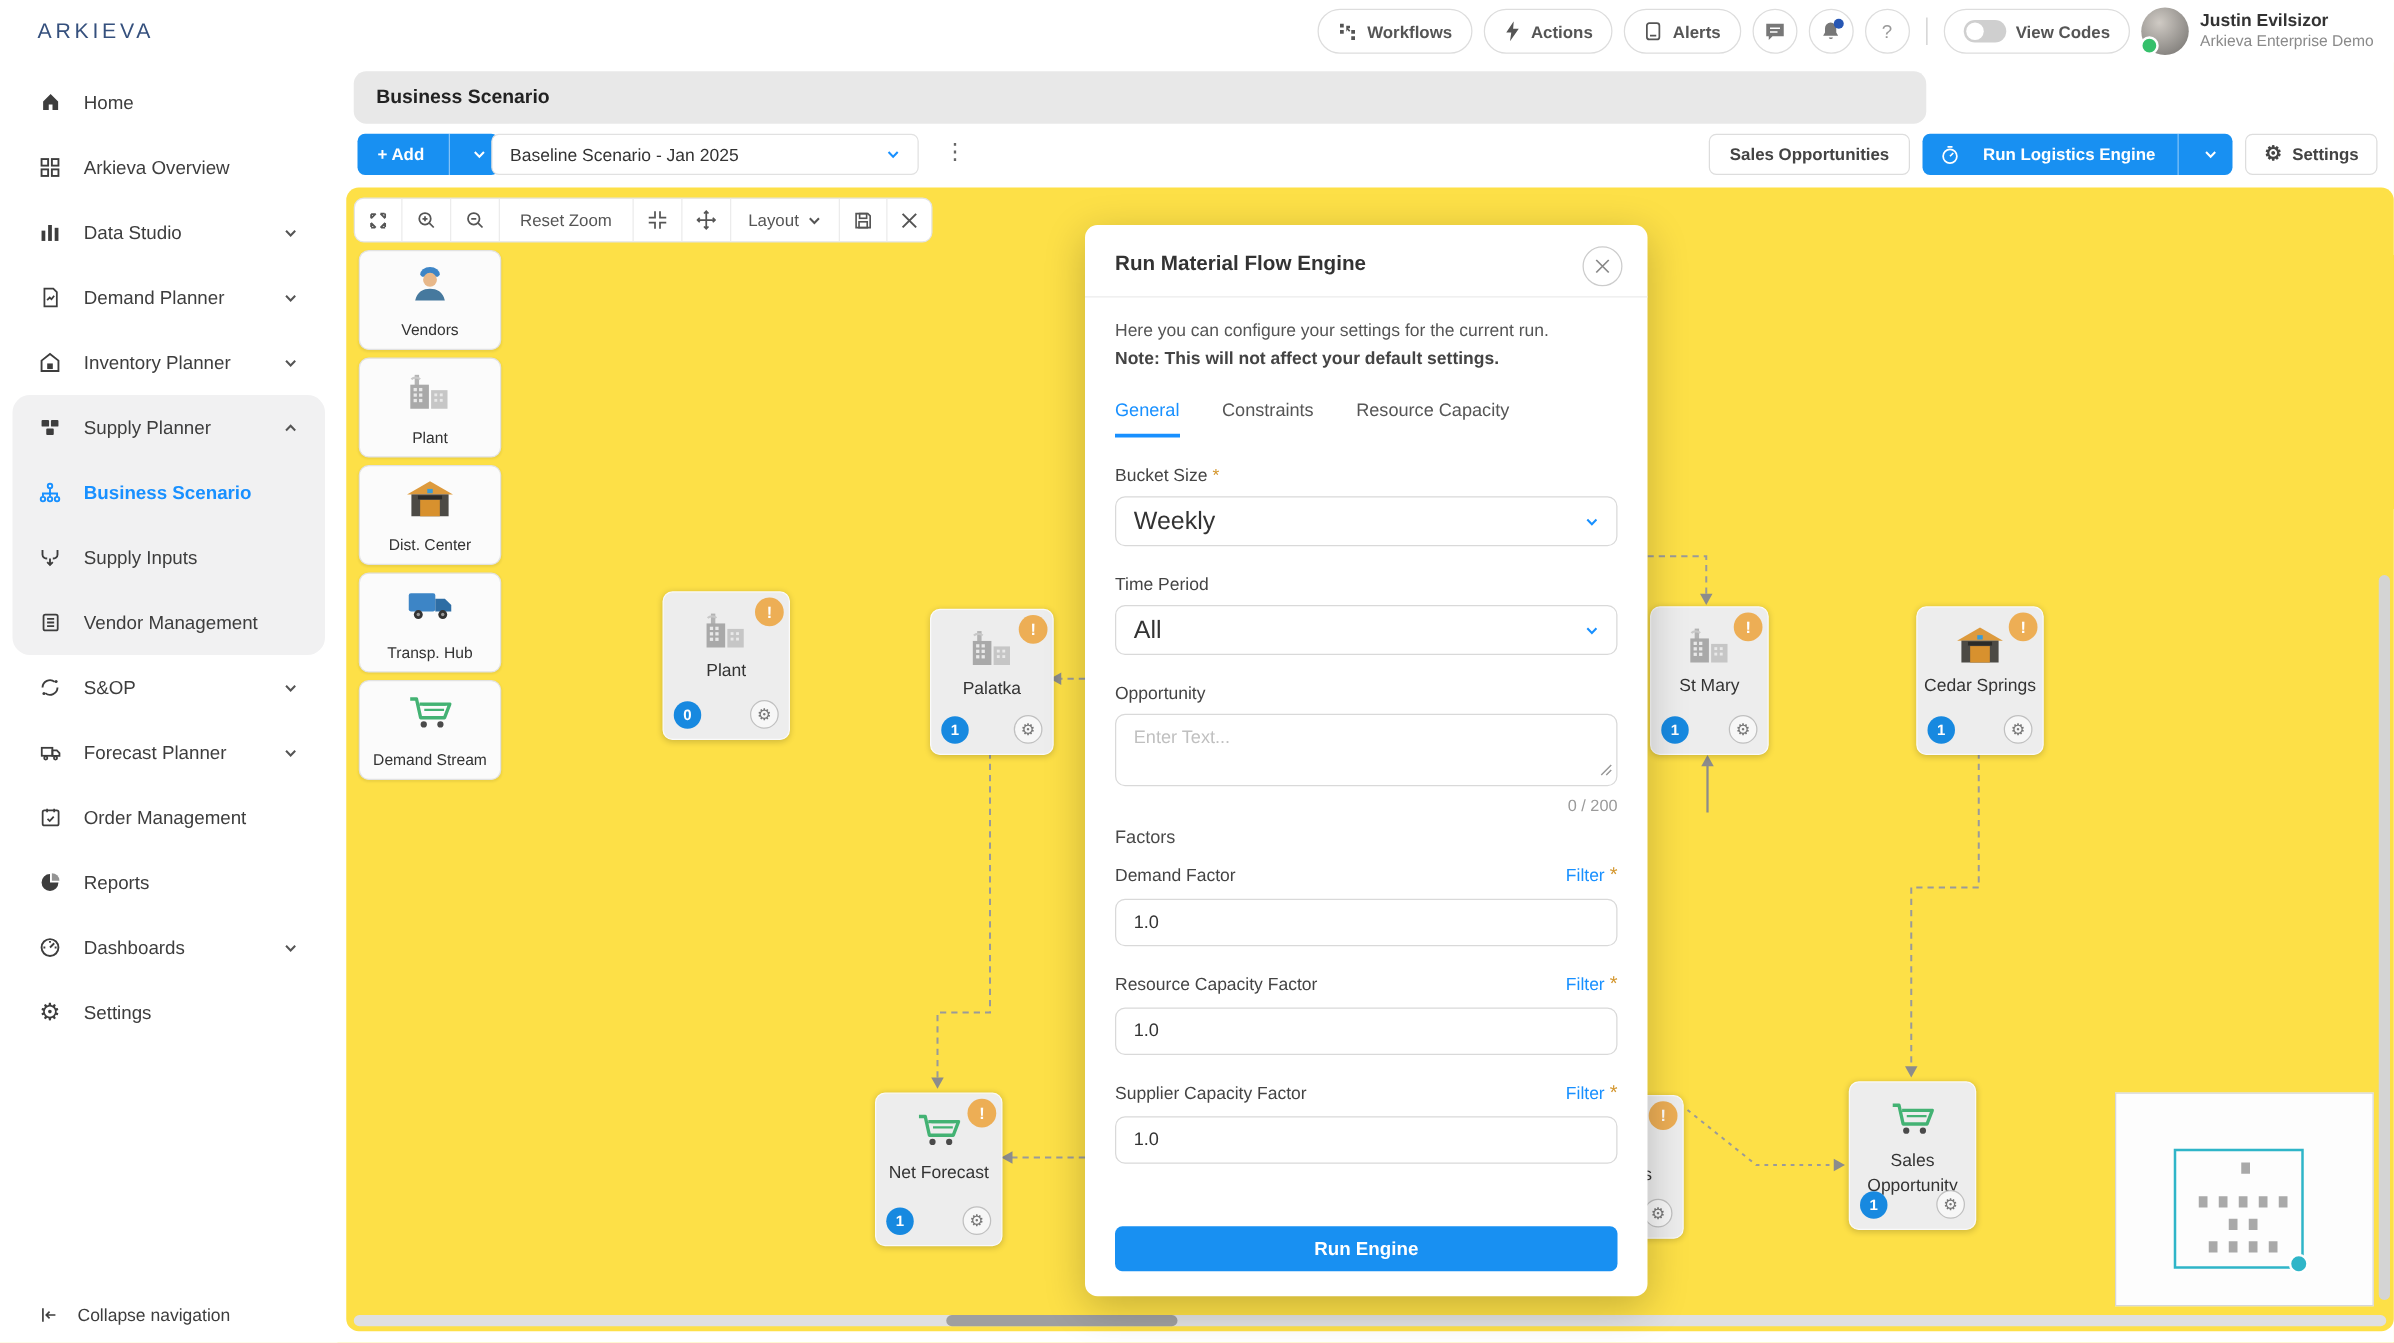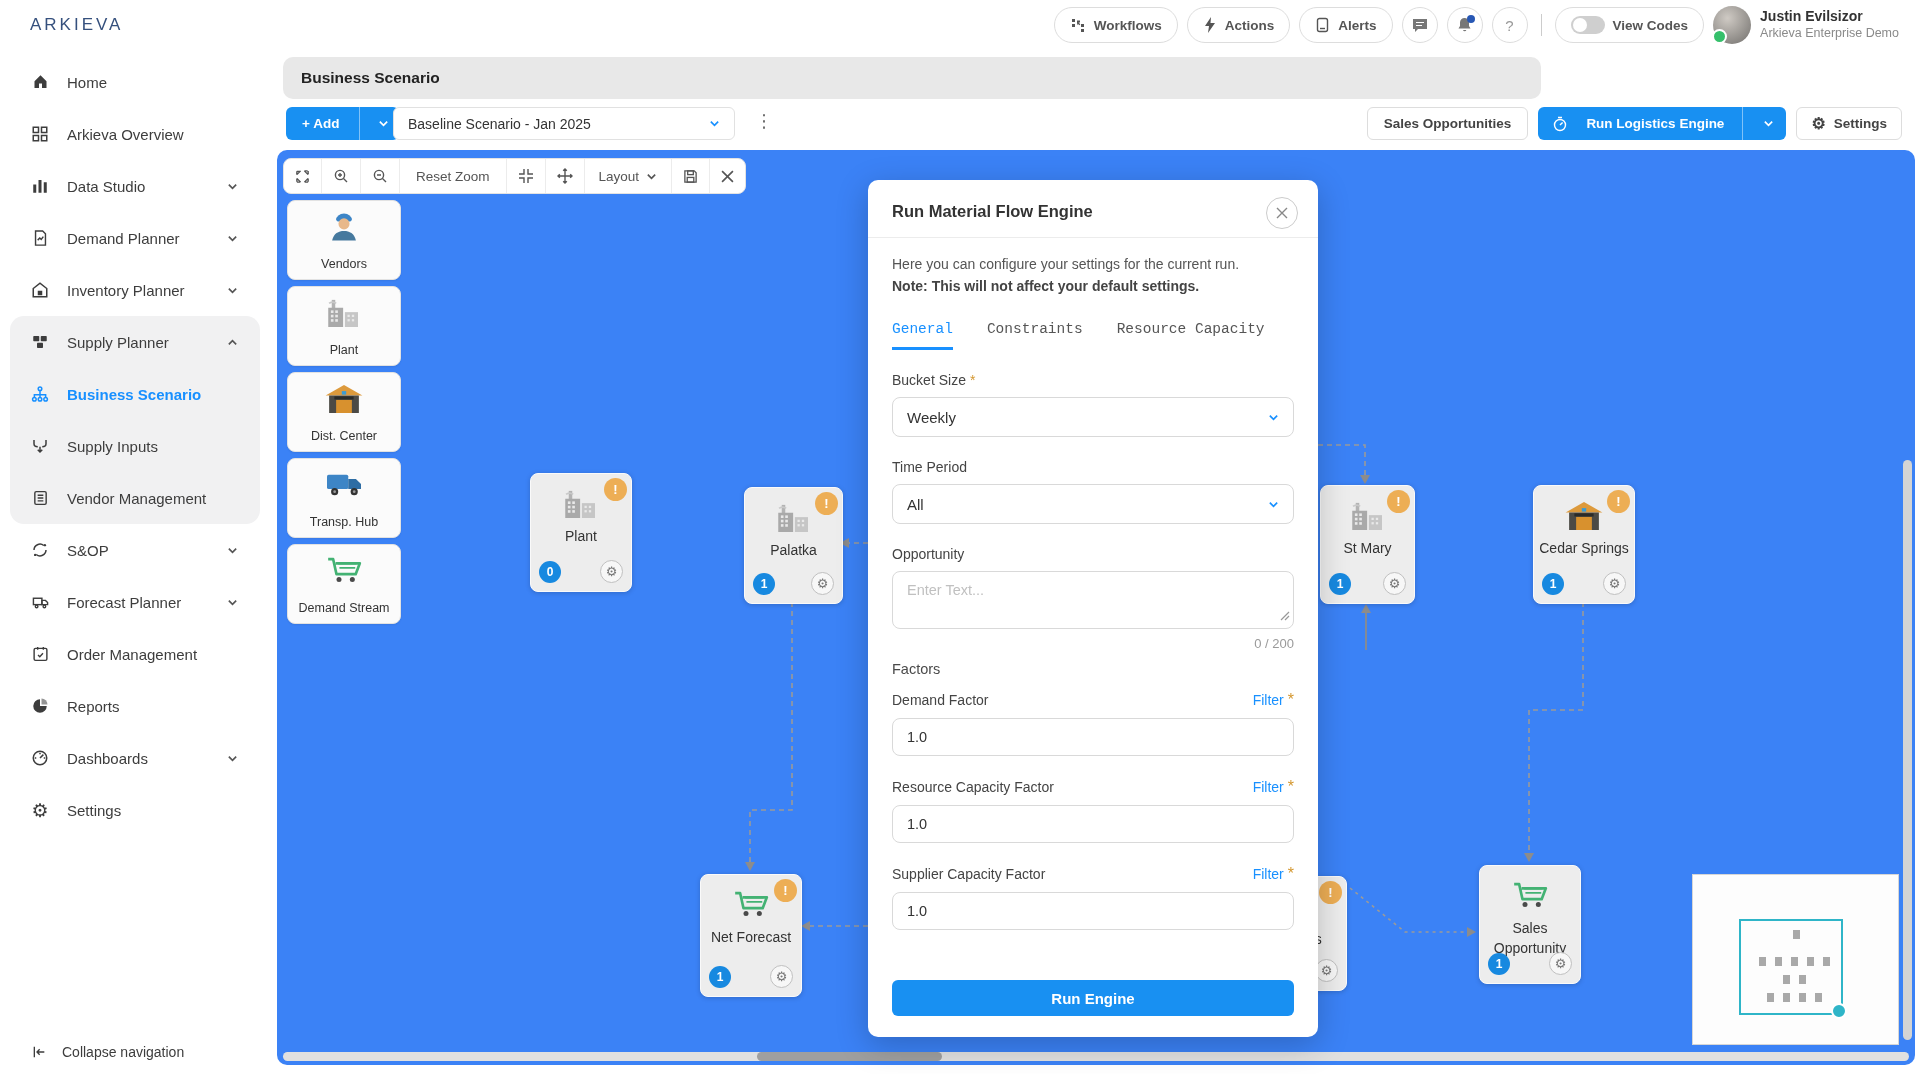--- a/index.html
+++ b/index.html
@@ -55,21 +55,21 @@
   #scenario-select .chv{margin-left:auto;color:#1890ff;display:flex;}
   #more-btn{position:absolute;left:755px;top:110px;color:#666;font-size:18px;cursor:pointer;}
   #row-right{position:absolute;right:13px;top:107px;display:flex;gap:10px;}
   #sales-btn{padding:0 16px;}
   #run-logistics-btn{padding:0;}
   #run-logistics-btn .lbl{padding:0 10px 0 10px;}
   #run-logistics-btn .ic{margin-left:14px;}
   #run-logistics-btn .chv{padding:0 12px;display:flex;}
   #settings-btn{padding:0 14px;}
   
-  #canvas{position:absolute;left:277px;top:150px;width:1638px;height:915px;background:#3b82f6;border-radius:10px;}
+  #canvas{position:absolute;left:277px;top:150px;width:1638px;height:915px;background:#fde047;border-radius:10px;}
   #connectors{position:absolute;left:0;top:0;}
   #canvas-toolbar{position:absolute;left:6px;top:8px;height:34px;background:#fff;border:1px solid #e3e3e3;border-radius:8px;
     display:flex;align-items:stretch;}
   .ctb{display:flex;align-items:center;justify-content:center;padding:0 11px;border-right:1px solid #ececec;color:#555;
     font-size:13.5px;cursor:pointer;}
   .ctb:last-child{border-right:none;}
   .ctb .chv{margin-left:7px;display:flex;color:#555;}
   
   .pal-card{position:absolute;left:10px;width:112px;height:78px;background:#fbfbfb;border:1px solid #e2e2e2;border-radius:8px;
     box-shadow:0 1px 2px rgba(0,0,0,.07);display:flex;flex-direction:column;align-items:center;justify-content:flex-end;cursor:grab;}
@@ -98,26 +98,26 @@
   
   #modal{position:absolute;left:868px;top:180px;width:450px;height:857px;background:#fff;border-radius:10px;
     box-shadow:0 8px 32px rgba(0,0,0,.22);box-sizing:border-box;padding:22px 24px;}
   #modal-title{font-size:16.5px;font-weight:bold;color:#333;}
   #modal-close{position:absolute;top:17px;right:20px;width:30px;height:30px;border-radius:50%;border:1px solid #ccc;
     display:flex;align-items:center;justify-content:center;color:#888;cursor:pointer;}
   #modal-hr{height:1px;background:#ececec;margin:16px -24px 16px -24px;}
   #modal-desc{font-size:14px;color:#555;line-height:1.55;}
   #modal-note{font-size:14px;color:#444;font-weight:bold;line-height:1.55;}
   #modal-tabs{display:flex;gap:34px;margin-top:24px;}
-  .mtab{font-size:14.5px;color:#555;padding-bottom:10px;cursor:pointer;font-family:Liberation Mono, monospace;}
+  .mtab{font-size:14.5px;color:#555;padding-bottom:10px;cursor:pointer;}
   .mtab.active{color:#1890ff;border-bottom:3px solid #1890ff;}
   .f-label{font-size:14px;color:#444;margin:22px 0 9px 0;}
   .req{color:#d4972f;margin-left:4px;}
   .select{height:38px;border:1px solid #d9d9d9;border-radius:8px;display:flex;align-items:center;
-    padding:0 14px;font-size:15px;color:#333;cursor:pointer;}
+    padding:0 14px;font-size:20px;color:#333;cursor:pointer;}
   .select .chv{margin-left:auto;color:#1890ff;display:flex;}
   #desc-wrap{position:relative;}
   #desc-textarea{width:100%;height:58px;border:1px solid #d9d9d9;border-radius:8px;box-sizing:border-box;
     padding:10px 14px;font-size:14.5px;font-family:"Liberation Sans",sans-serif;color:#333;resize:none;outline:none;}
   #desc-textarea::placeholder{color:#c0c0c0;}
   #resize-corner{position:absolute;right:4px;bottom:8px;pointer-events:none;color:#999;}
   #desc-counter{text-align:right;font-size:13px;color:#9a9a9a;margin-top:3px;}
   #factors-label{font-size:14.5px;color:#4a4a4a;margin-top:10px;}
   .factor-row{display:flex;align-items:baseline;justify-content:space-between;margin-top:22px;}
   .factor-row:first-of-type{margin-top:14px;}

